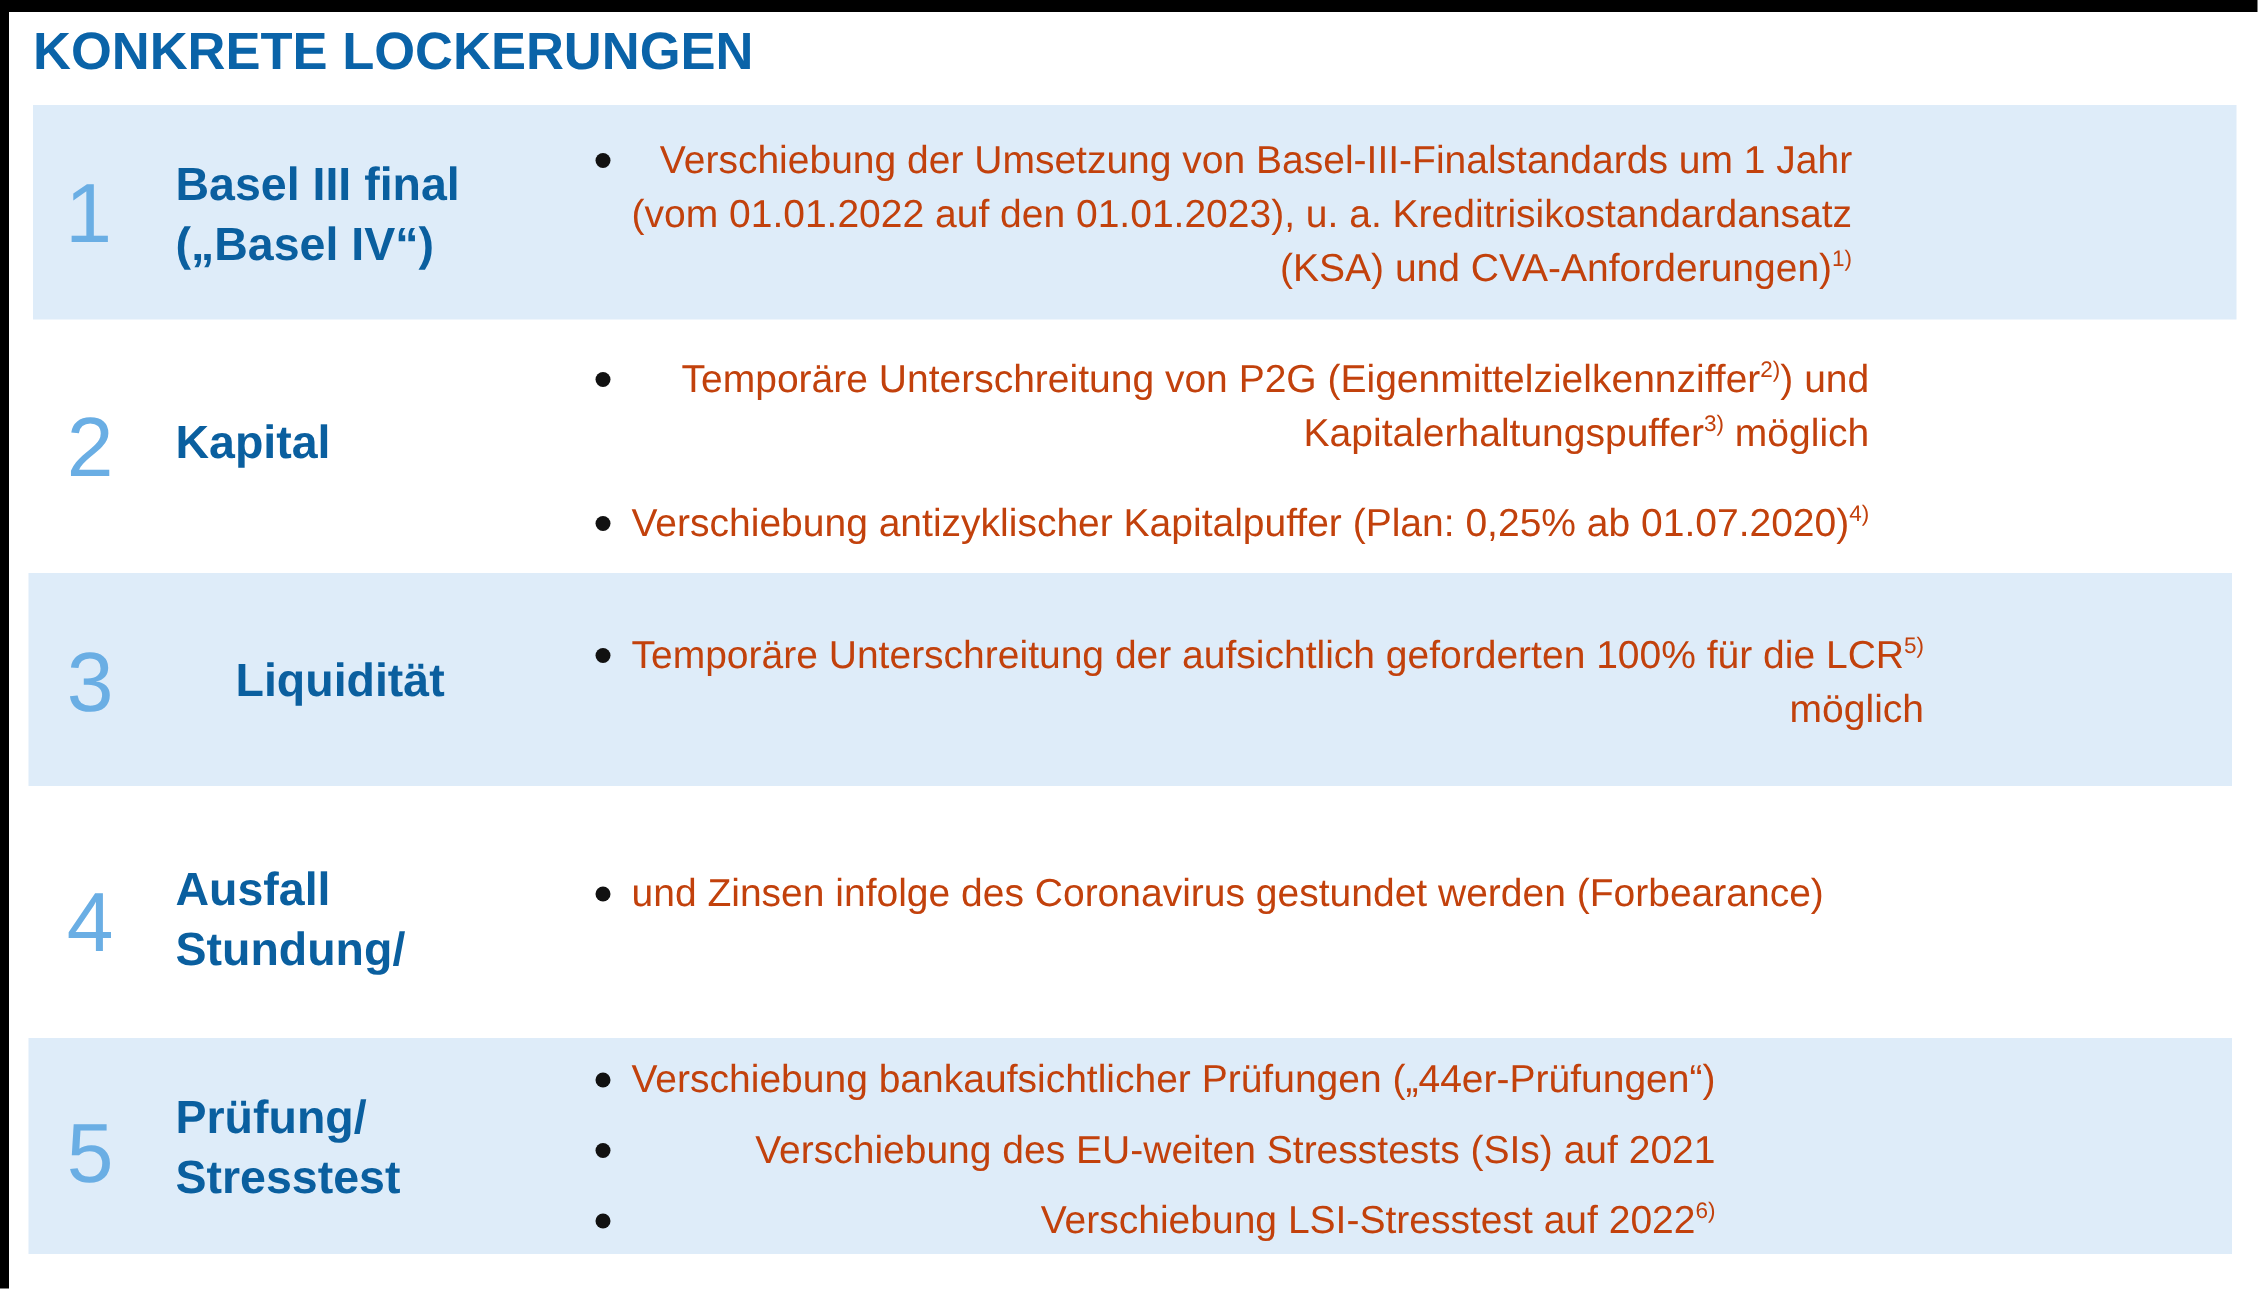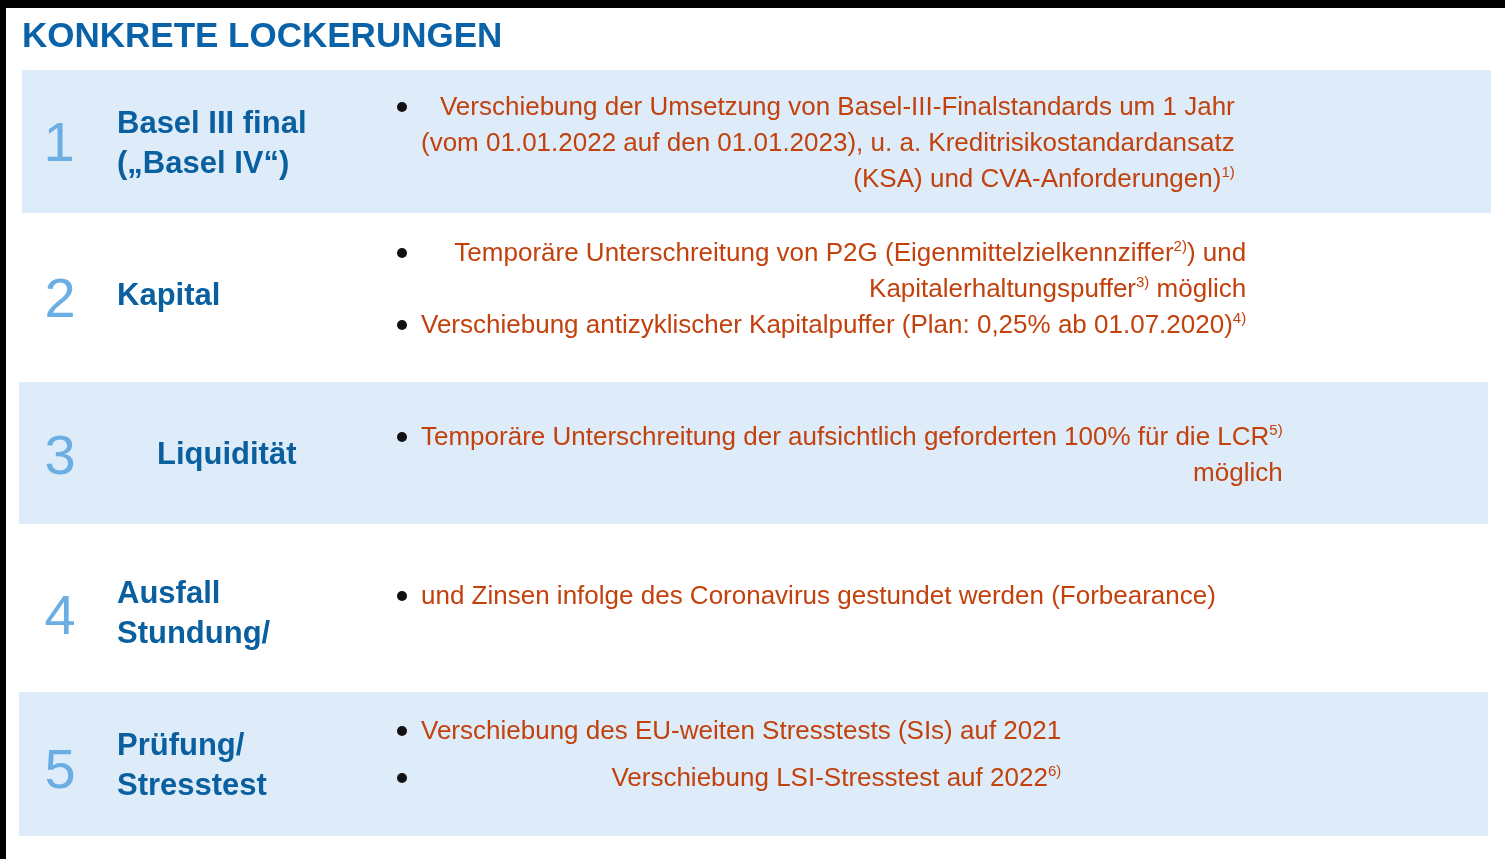--- a/index.html
+++ b/index.html
@@ -64,21 +64,21 @@
     }
     .row .bullets li {
       position: relative;
       padding-left: 23px;
       font-size: 26px;
       line-height: 36px;
       color: #c2410c;
       white-space: nowrap;
       text-align: right;
     }
-    .row .bullets li + li { margin-top: 0; }
+    .row .bullets li + li { margin-top: 24px; }
     .row .bullets li .dot {
       position: absolute;
       left: -1px;
       top: 14px;
       width: 10px;
       height: 10px;
       border-radius: 50%;
       background: #111;
     }
     sup {
@@ -157,20 +157,24 @@
   </ul>
 </div>
 
 <div class="row shaded" style="left:19px; width:1469px; top:692px; height:144px;">
   <div class="num" style="top:47px; left:21px;">5</div>
   <div class="label" style="top:33px; left:98px;">
     <div>Prüfung/</div>
     <div>Stresstest</div>
   </div>
   <ul class="bullets" style="top:9px; left:379px;">
+    <li>
+      <span class="dot"></span>
+      <div>Verschiebung bankaufsichtlicher Prüfungen („44er-Prüfungen“)</div>
+    </li>
     <li style="margin-top:11px;">
       <span class="dot"></span>
       <div>Verschiebung des EU-weiten Stresstests (SIs) auf 2021</div>
     </li>
     <li style="margin-top:11px;">
       <span class="dot"></span>
       <div><span>Verschiebung LSI-Stresstest auf 2022</span><sup>6)</sup></div>
     </li>
   </ul>
 </div>

